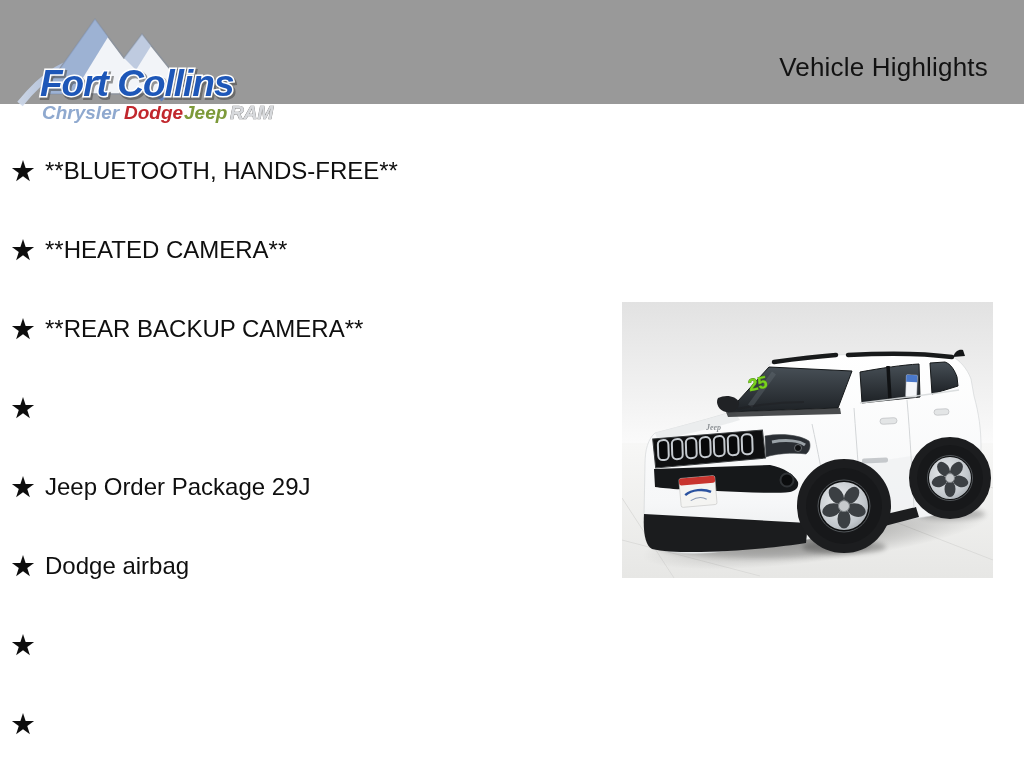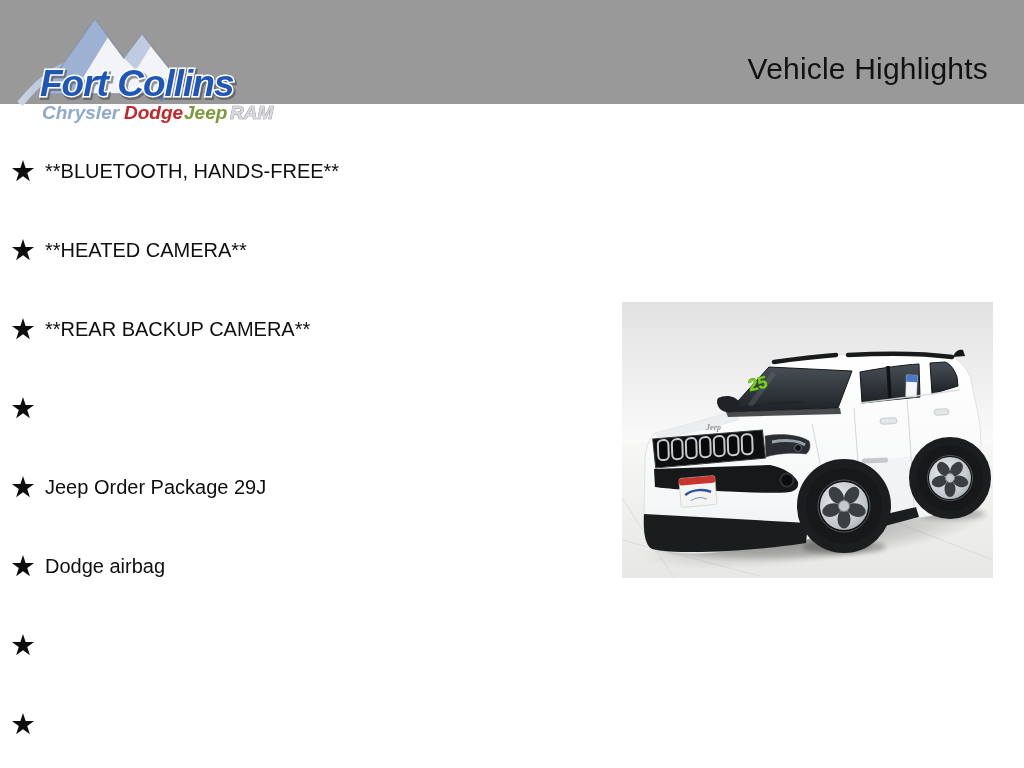--- a/index.html
+++ b/index.html
@@ -1,26 +1,26 @@
 <!DOCTYPE html>
 <html><head>
 <meta charset="utf-8">
 <style>
   * { margin:0; padding:0; box-sizing:border-box; }
   body { background:#ffffff; font-family:"Liberation Sans", sans-serif; }
   .page { position:relative; width:1024px; height:768px; background:#ffffff; overflow:hidden; }
 
   .header { position:absolute; left:0; top:0; width:1024px; height:104px; background:#999999; }
   .logo-wrap { position:absolute; left:12px; top:6px; width:280px; height:120px; }
-  .page-title { position:absolute; right:36px; top:52px; font-size:30px; color:#121212; letter-spacing:0.2px; }
+  .page-title { position:absolute; right:36px; top:52px; font-size:26px; color:#121212; letter-spacing:0.2px; }
 
   ul.highlights { position:absolute; left:10px; top:157px; list-style:none; }
   ul.highlights li { display:flex; align-items:center; height:28px; margin-bottom:51px; }
   .star { display:inline-block; width:26px; font-size:29px; line-height:28px; color:#0d0d0d; text-align:left; }
-  .item-text { margin-left:9px; font-size:20px; line-height:28px; color:#0f0f0f; white-space:nowrap; }
+  .item-text { margin-left:9px; font-size:24px; line-height:28px; color:#0f0f0f; white-space:nowrap; }
 
   .photo { position:absolute; left:622px; top:302px; width:371px; height:276px; }
   .photo svg { display:block; }
 </style>
 </head>
 <body>
 
 <div class="page">
 
   <div class="header">

